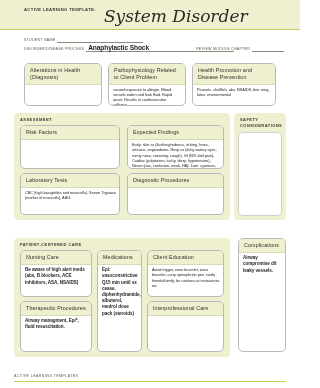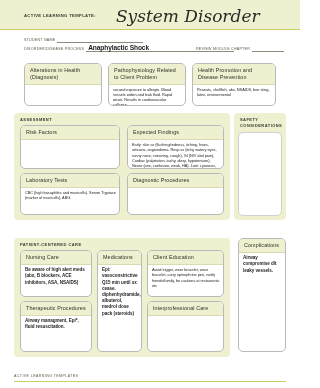--- a/index.html
+++ b/index.html
@@ -24,22 +24,22 @@
     height: 30px;
     background: #eef0d0;
     border-bottom: 1.5px solid #c9cd5e;
     box-sizing: border-box;
   }
   .header-inner {
     position: absolute;
     left: 24px;
     bottom: 4px;
     display: flex;
-    align-items: center;
-    gap: 20px;
+    align-items: flex-start;
+    gap: 8px;
   }
   .alt-label {
     font-size: 4.2px;
     letter-spacing: 0.35px;
     font-weight: bold;
     color: #3b3a30;
     text-transform: uppercase;
     position: relative;
     top: -1px;
   }

